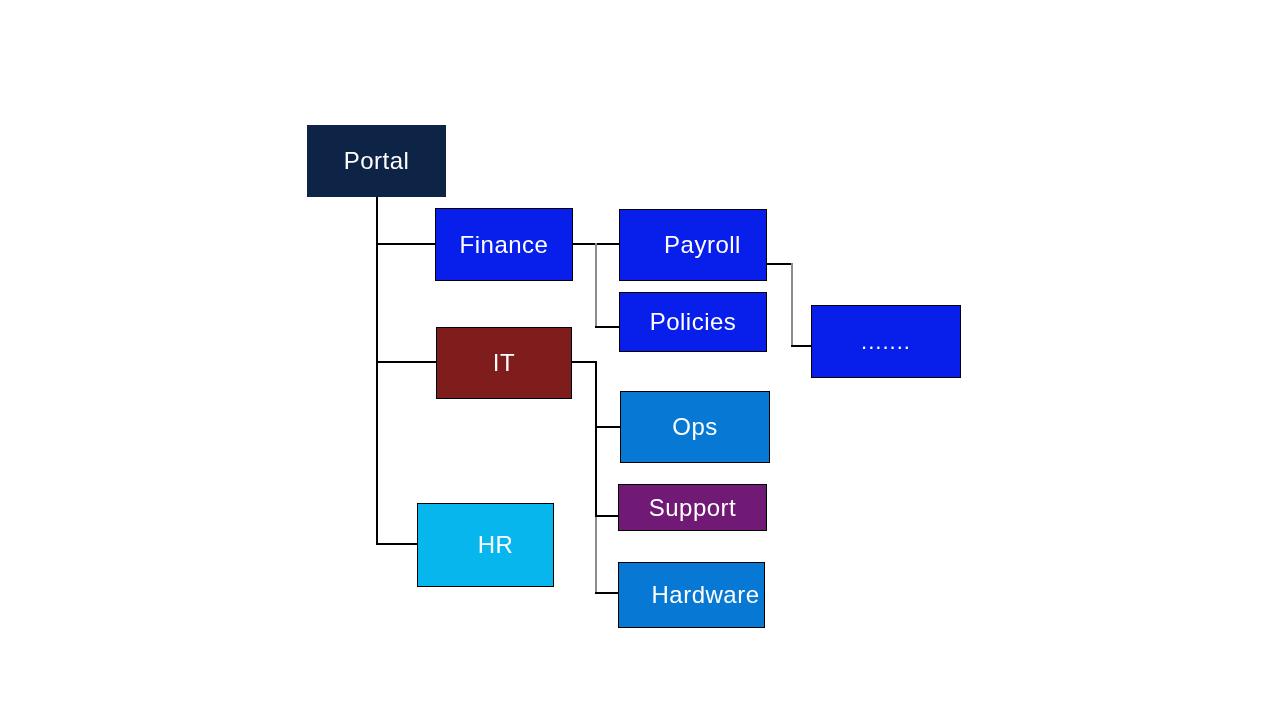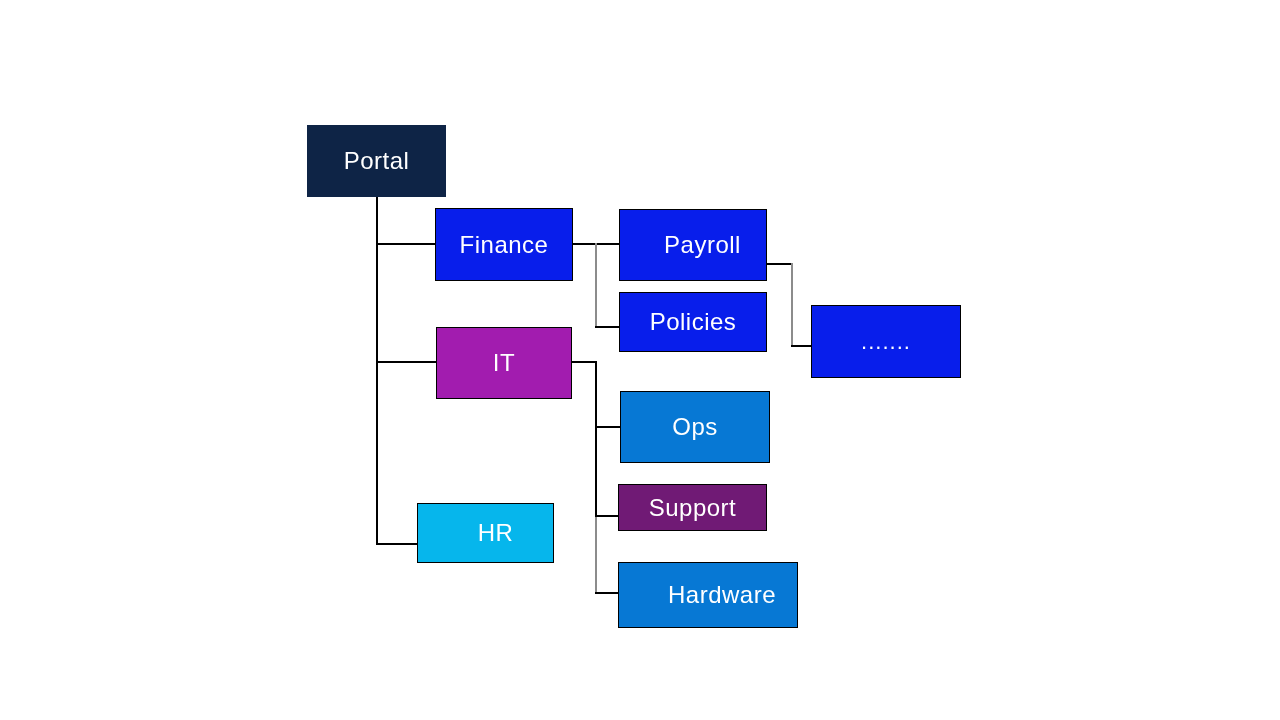--- a/index.html
+++ b/index.html
@@ -67,25 +67,25 @@
   <div class="line" style="left: 595px; top: 592px; width: 24px; height: 2px; background-color: rgb(0, 0, 0);"></div>
 
   <div class="node" style="left: 435px; top: 208px; width: 138px; height: 73px; background-color: rgb(8, 30, 235);">
     <span class="node-label">Finance</span>
   </div>
 
   <div class="node no-border" style="left: 307px; top: 125px; width: 139px; height: 72px; background-color: rgb(14, 36, 70);">
     <span class="node-label">Portal</span>
   </div>
 
-  <div class="node" style="left: 436px; top: 327px; width: 136px; height: 72px; background-color: #a21caf;">
+  <div class="node" style="left: 436px; top: 327px; width: 136px; height: 72px; background-color: #7f1d1d;">
     <span class="node-label">IT</span>
   </div>
 
-  <div class="node" style="left: 417px; top: 503px; width: 137px; height: 60px; background-color: rgb(6, 182, 236); padding-left: 20px;">
+  <div class="node" style="left: 417px; top: 503px; width: 137px; height: 84px; background-color: rgb(6, 182, 236); padding-left: 20px;">
     <span class="node-label">HR</span>
   </div>
 
   <div class="node" style="left: 619px; top: 209px; width: 148px; height: 72px; background-color: rgb(8, 30, 235); padding-left: 19px;">
     <span class="node-label">Payroll</span>
   </div>
 
   <div class="node" style="left: 619px; top: 292px; width: 148px; height: 60px; background-color: rgb(8, 30, 235);">
     <span class="node-label">Policies</span>
   </div>
@@ -95,17 +95,17 @@
   </div>
 
   <div class="node" style="left: 620px; top: 391px; width: 150px; height: 72px; background-color: rgb(7, 120, 212);">
     <span class="node-label">Ops</span>
   </div>
 
   <div class="node" style="left: 618px; top: 484px; width: 149px; height: 47px; background-color: #701a75;">
     <span class="node-label">Support</span>
   </div>
 
-  <div class="node" style="left: 618px; top: 562px; width: 180px; height: 66px; background-color: rgb(7, 120, 212); padding-left: 28px;">
+  <div class="node" style="left: 618px; top: 562px; width: 147px; height: 66px; background-color: rgb(7, 120, 212); padding-left: 28px;">
     <span class="node-label">Hardware</span>
   </div>
 
 </div>
 
 </body></html>

